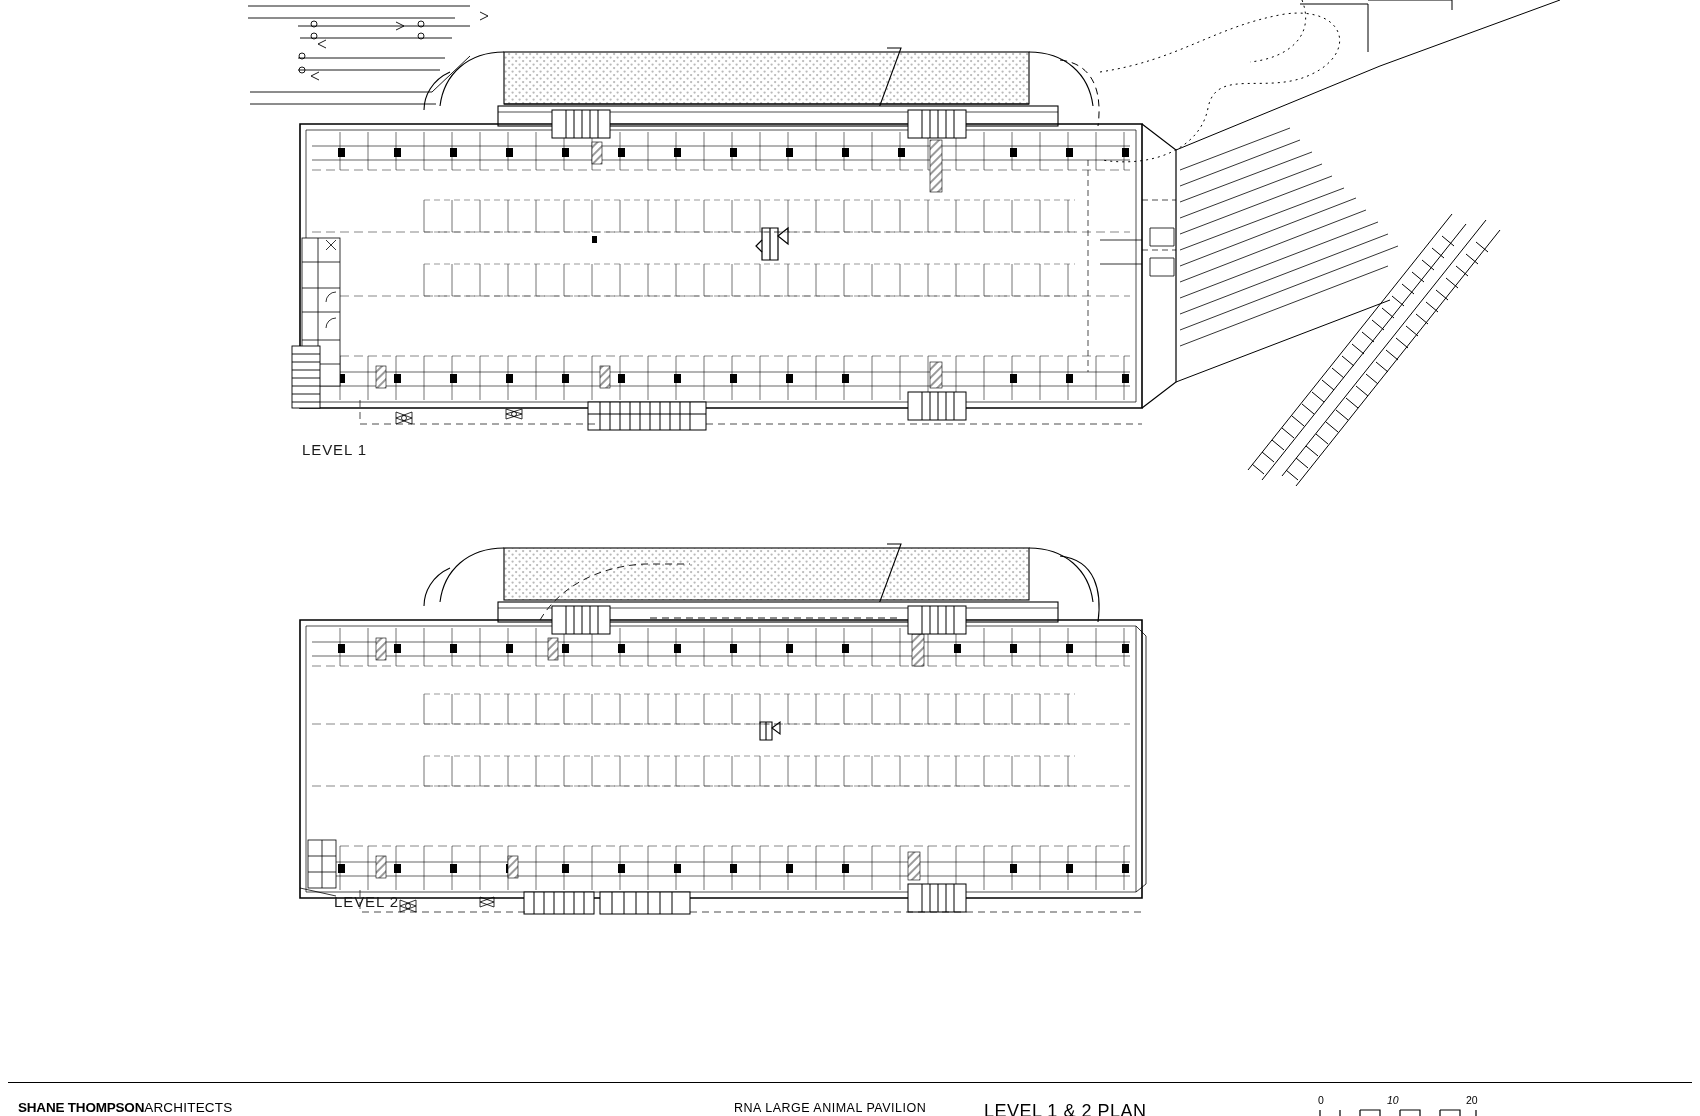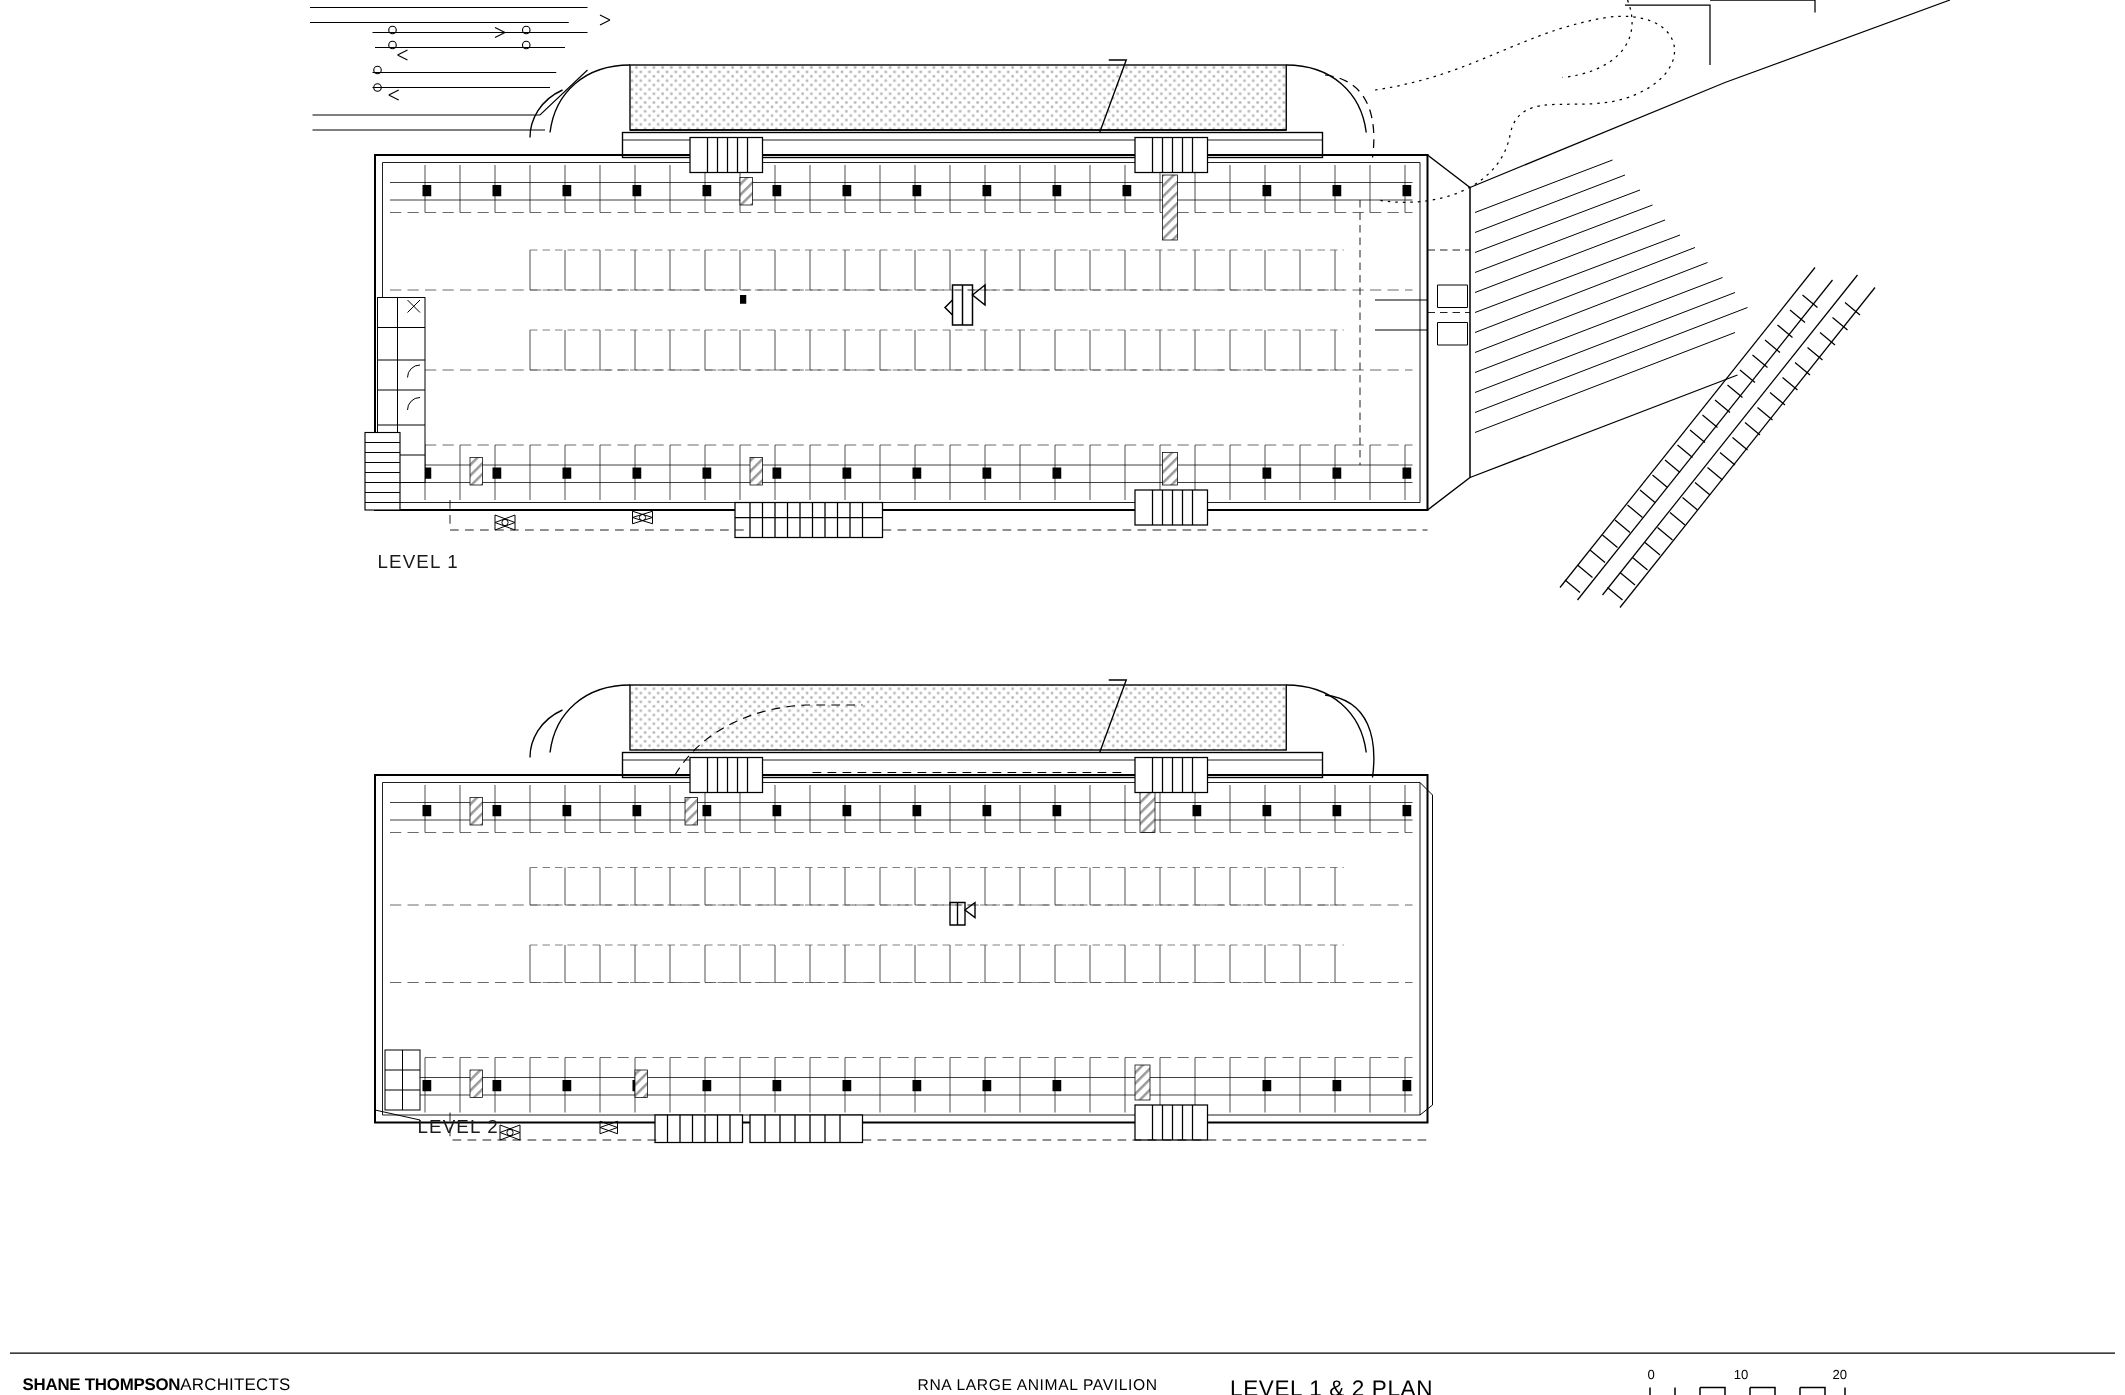--- a/index.html
+++ b/index.html
@@ -94,21 +94,21 @@
     top: 12px;
     width: 165px;
     height: 36px;
   }
   .scalebar .num {
     position: absolute;
     top: 0;
     font-size: 10.5px;
   }
   .scalebar .n0  { left: 0px; }
-  .scalebar .n10 { left: 69px; }
+  .scalebar .n10 { left: 69px; font-style: italic; }
   .scalebar .n20 { left: 148px; }
   .scalebar svg { position: absolute; left: 0; top: 14px; }
 </style>
 </head>
 <body>
 
 <div class="sheet">
 
   <svg class="drawing" viewBox="0 0 1700 1116">
     <defs>

